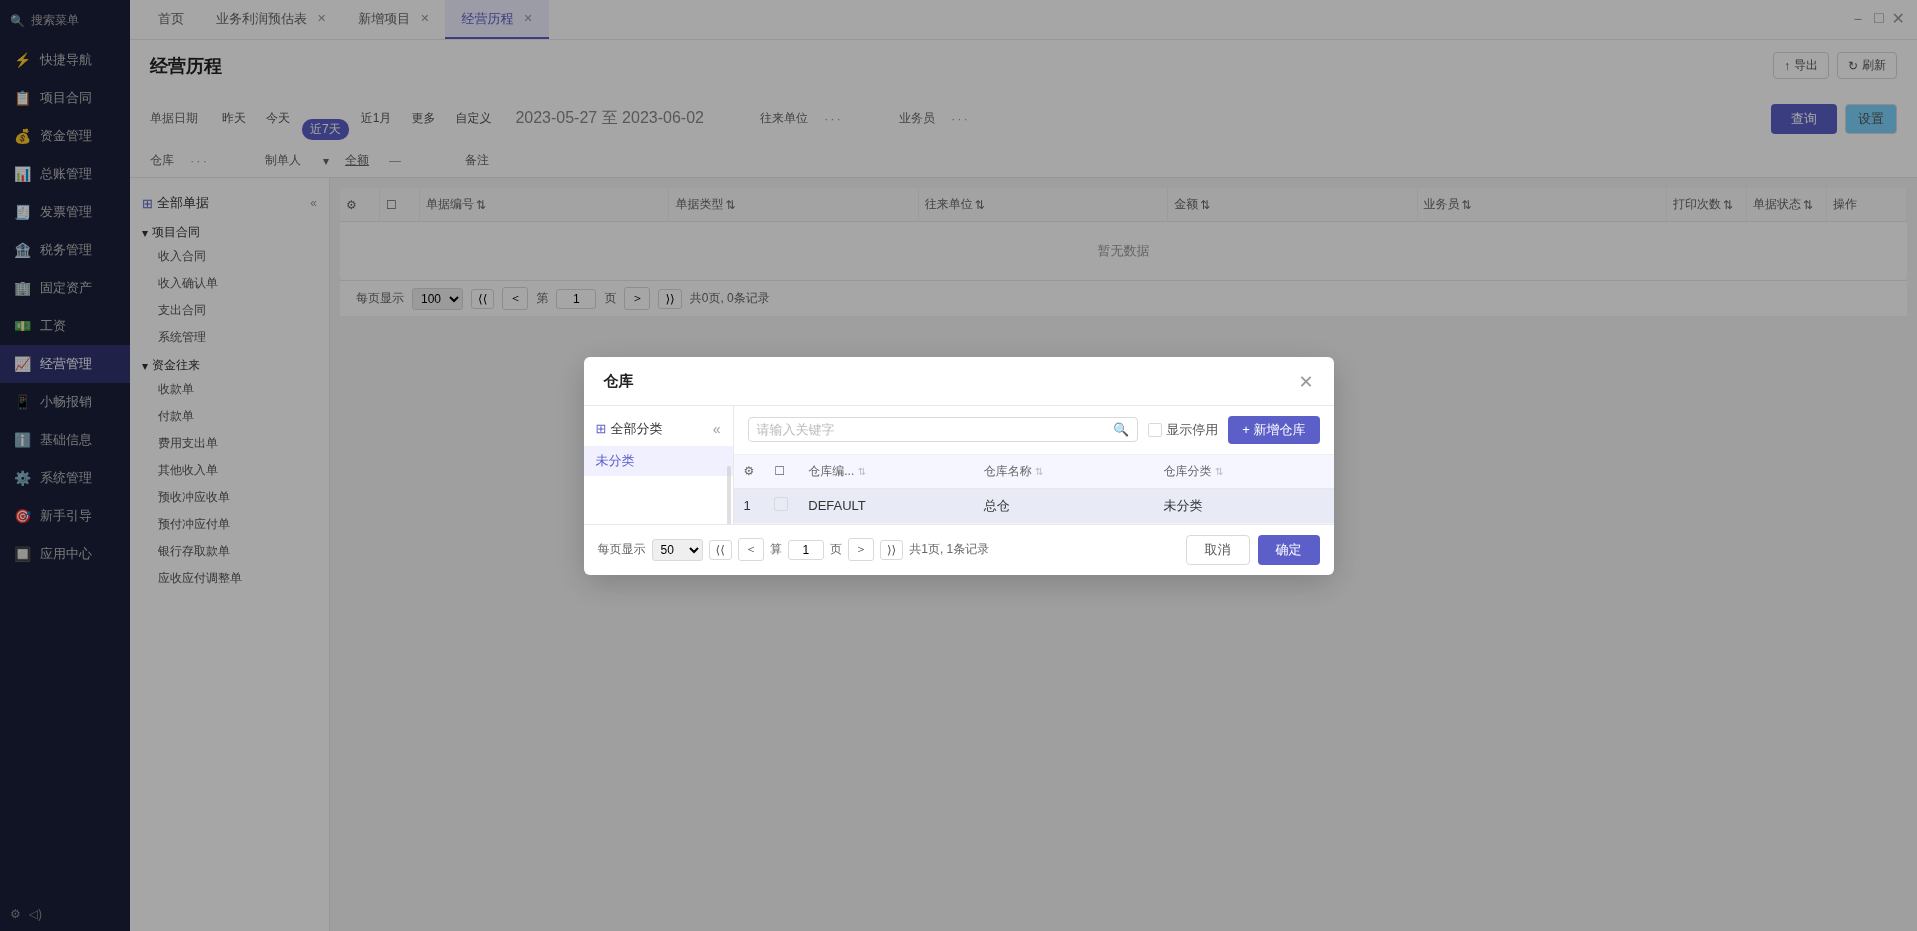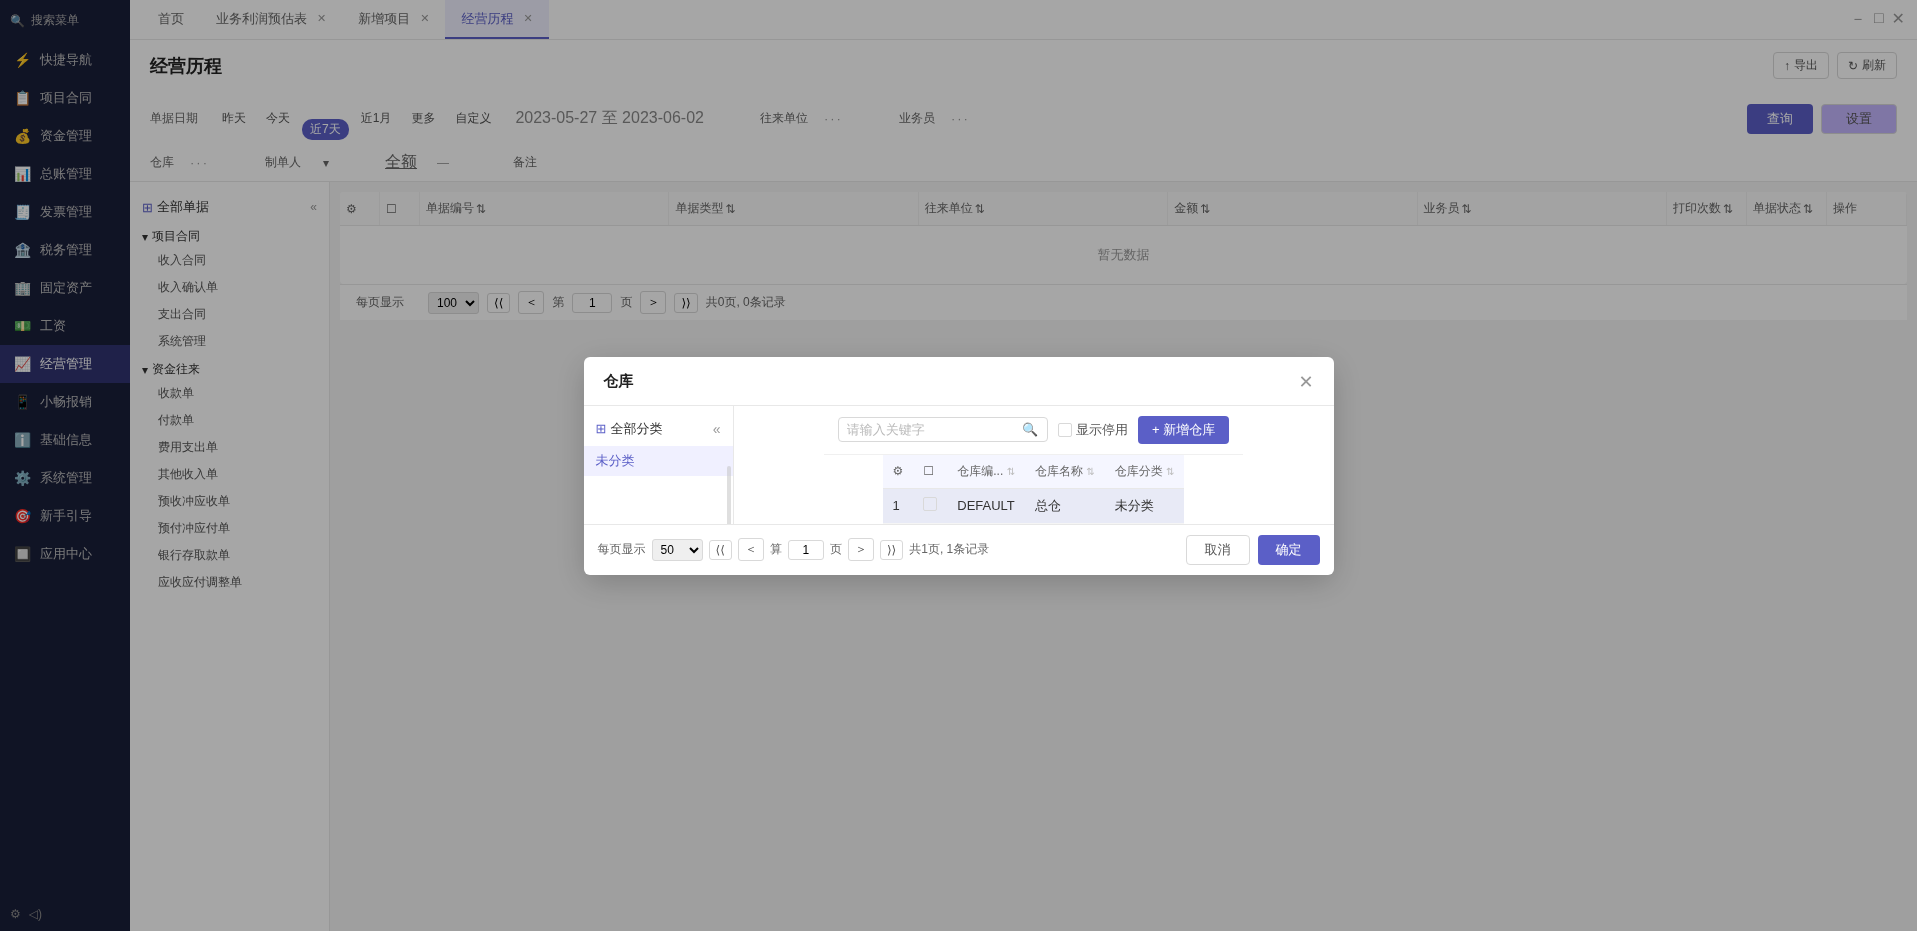--- a/index.html
+++ b/index.html
@@ -35,21 +35,21 @@
     
     .filter-row { display: flex; align-items: center; gap: 16px; padding: 8px 0; flex-wrap: wrap; }
     .filter-label { color: #666; font-size: 12px; white-space: nowrap; }
     .date-btns { display: flex; gap: 4px; align-items: center; }
     .date-btn { padding: 2px 8px; border-radius: 3px; border: none; background: transparent; color: #555; cursor: pointer; font-size: 12px; }
     .date-btn.active { background: #5b5fc7; color: #fff; border-radius: 10px; margin-top: 22px; }
     .date-range { font-size: 16px; color: #888; }
     .filter-dots { color: #999; letter-spacing: 2px; cursor: pointer; }
     .filter-row2 { display: flex; align-items: center; gap: 16px; padding: 4px 0 8px; }
     .search-btn { background: #5b5fc7; color: #fff; border: none; border-radius: 4px; padding: 5px 20px; cursor: pointer; font-size: 13px; }
-    .settings-btn { border: 1px solid #d9d9d9; background: #c4b5fd; border-radius: 4px; padding: 5px 24px; cursor: pointer; font-size: 13px; color: #555; }
+    .settings-btn { border: 1px solid #d9d9d9; background: #7dd3fc; border-radius: 4px; padding: 5px 12px; cursor: pointer; font-size: 13px; color: #555; }
 
     
     .content-area { display: flex; flex: 1; overflow: hidden; background: #f5f5f5; }
 
     
     .left-panel { width: 200px; background: #fff; border-right: 1px solid #e8e8e8; padding: 10px 0; overflow-y: auto; flex-shrink: 0; }
     .left-panel-header { display: flex; align-items: center; justify-content: space-between; padding: 6px 12px; font-size: 13px; font-weight: 500; color: #333; }
     .collapse-btn { color: #999; cursor: pointer; font-size: 12px; }
     .tree-group { padding: 6px 12px 2px; font-size: 12px; color: #333; font-weight: 500; display: flex; align-items: center; gap: 4px; cursor: pointer; }
     .tree-child { padding: 5px 12px 5px 28px; font-size: 12px; color: #555; cursor: pointer; }
@@ -57,41 +57,41 @@
     
     .right-content { flex: 1; overflow: auto; background: #f5f5f5; padding: 10px; }
     .data-table-wrap { background: #fff; border-radius: 4px; overflow: hidden; }
     .table-header-row { display: grid; grid-template-columns: 40px 40px 1fr 1fr 1fr 1fr 1fr 80px 80px 80px; background: #fafafa; border-bottom: 1px solid #e8e8e8; }
     .th { padding: 8px 6px; font-size: 12px; color: #666; border-right: 1px solid #f0f0f0; display: flex; align-items: center; gap: 2px; }
 
     
     .bottom-bar { background: #fff; border-top: 1px solid #e8e8e8; padding: 6px 16px; display: flex; align-items: center; gap: 8px; font-size: 12px; color: #666; }
     .pagination-btn { border: 1px solid #d9d9d9; background: #fff; border-radius: 3px; padding: 2px 6px; cursor: pointer; font-size: 12px; }
     .page-input { width: 40px; border: 1px solid #d9d9d9; border-radius: 3px; padding: 2px 4px; text-align: center; font-size: 12px; }
-    .per-page-select { border: 1px solid #d9d9d9; border-radius: 3px; padding: 2px 4px; font-size: 12px; margin-left: 16px; }
+    .per-page-select { border: 1px solid #d9d9d9; border-radius: 3px; padding: 2px 4px; font-size: 12px; }
 
     
     .overlay { position: fixed; top: 0; left: 0; width: 100%; height: 100%; background: rgba(0,0,0,0.35); z-index: 100; display: flex; align-items: center; justify-content: center; }
 
     
     .dialog { background: #fff; border-radius: 6px; box-shadow: 0 8px 32px rgba(0,0,0,0.2); width: 750px; max-height: 520px; display: flex; flex-direction: column; z-index: 101; }
     .dialog-header { display: flex; align-items: center; justify-content: space-between; padding: 14px 20px 12px; border-bottom: 1px solid #e8e8e8; }
     .dialog-title { font-size: 15px; font-weight: 600; color: #222; }
     .dialog-close { cursor: pointer; color: #999; font-size: 18px; }
     .dialog-body { display: flex; flex: 1; overflow: hidden; }
     
     
     .dialog-left { width: 150px; border-right: 1px solid #e8e8e8; padding: 10px 0; overflow-y: auto; }
     .dleft-header { display: flex; align-items: center; justify-content: space-between; padding: 4px 12px 8px; font-size: 13px; color: #333; }
     .dleft-collapse { color: #999; cursor: pointer; font-size: 14px; }
     .dleft-item { padding: 6px 12px; font-size: 13px; color: #555; cursor: pointer; }
     .dleft-item.active { color: #5b5fc7; background: #f0f0ff; }
 
     
-    .dialog-right { flex: 1; display: flex; flex-direction: column; overflow: hidden; align-items: center; }
+    .dialog-right { flex: 1; display: flex; flex-direction: column; overflow: hidden; }
     .dialog-toolbar { display: flex; align-items: center; gap: 10px; padding: 10px 14px; border-bottom: 1px solid #f0f0f0; }
     .search-input-wrap { flex: 1; display: flex; align-items: center; border: 1px solid #d9d9d9; border-radius: 4px; overflow: hidden; padding: 0 8px; }
     .search-input-wrap input { border: none; outline: none; font-size: 13px; width: 100%; padding: 4px 0; color: #333; }
     .search-input-wrap input::placeholder { color: #bbb; }
     .show-disabled-wrap { display: flex; align-items: center; gap: 4px; font-size: 13px; color: #555; }
     .checkbox { width: 14px; height: 14px; border: 1px solid #d9d9d9; border-radius: 2px; display: inline-block; }
     .btn-add { background: #5b5fc7; color: #fff; border: none; border-radius: 4px; padding: 5px 14px; cursor: pointer; font-size: 13px; white-space: nowrap; display: flex; align-items: center; gap: 4px; }
 
     
     .dialog-table-wrap { flex: 1; overflow: auto; }
@@ -251,21 +251,21 @@
           <button class="search-btn">查询</button>
           <button class="settings-btn">设置</button>
         </div>
       </div>
 
       <div class="filter-row2">
         <span class="filter-label">仓库</span>
         <span class="filter-dots">···</span>
         <span style="margin-left:40px; color:#666; font-size:12px;">制单人</span>
         <span style="margin-left:6px; color:#666; font-size:12px;">▾</span>
-        <span style="margin-left:40px; color:#666; font-size:16px;text-decoration:underline;">全额</span>
+        <span style="color:#666; font-size:12px;text-decoration:underline;">全额</span>
         <span style="margin-left:4px; color:#999; font-size:12px;">—</span>
         <span style="margin-left:48px; color:#666; font-size:12px;">备注</span>
       </div>
     </div>
 
     <div class="content-area">
 
       <div class="left-panel">
         <div class="left-panel-header">
           <span style="display:flex; align-items:center; gap:4px;">

